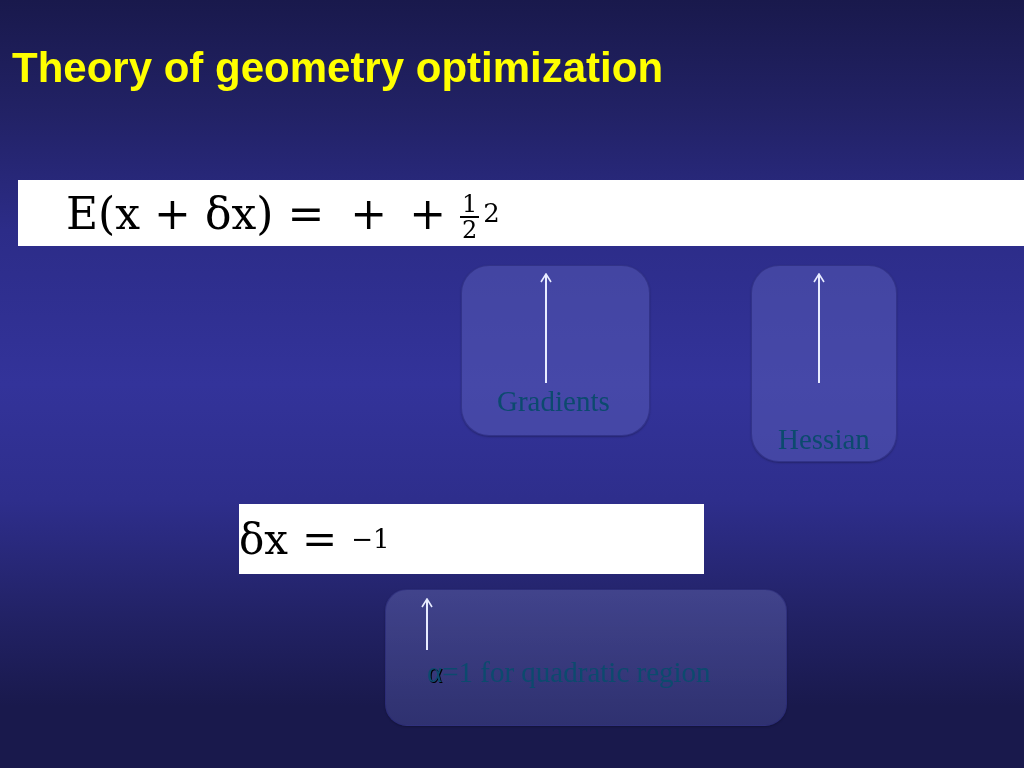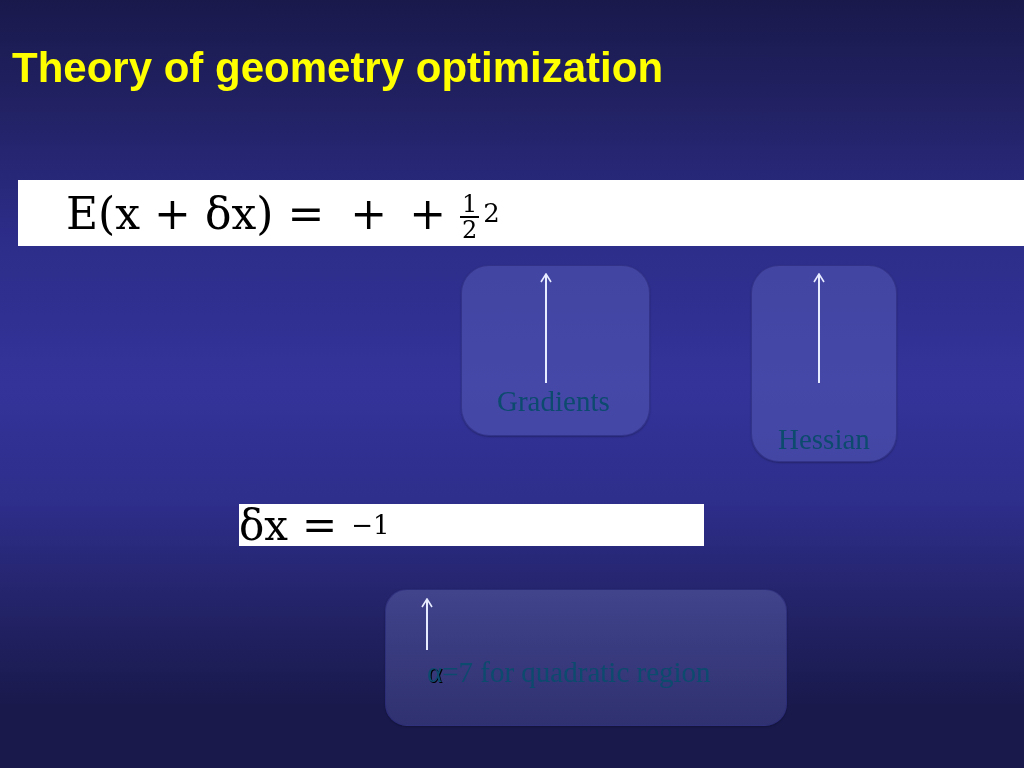--- a/index.html
+++ b/index.html
@@ -12,21 +12,21 @@
     position: absolute; left: 12px; top: 44px;
     font-family: "Liberation Sans", sans-serif; font-weight: bold;
     font-size: 42px; color: #ffff00; letter-spacing: 0px; white-space: nowrap;
   }
   .eq-box {
     position: absolute; background: #ffffff; color: #000;
     font-family: "DejaVu Serif", "Liberation Serif", serif;
     display: flex; align-items: center; white-space: nowrap; overflow: hidden;
   }
   .eq1 { left: 18px; top: 180px; width: 972px; height: 66px; font-size: 44px; padding-left: 46px; }
-  .eq2 { left: 239px; top: 504px; width: 465px; height: 42px; font-size: 42px; }
+  .eq2 { left: 239px; top: 504px; width: 465px; height: 70px; font-size: 42px; }
   .frac { display: inline-flex; flex-direction: column; align-items: center; font-size: 24px; line-height: 24px; margin: 0 4px; vertical-align: middle; position: relative; top: 4px; }
   .frac .num { border-bottom: 2px solid #000; padding: 0 2px; }
   sup { font-size: 26px; vertical-align: 22px; line-height: 0; }
   .callout {
     position: absolute; border-radius: 28px;
     background: rgba(85, 90, 180, 0.55);
     border: 1px solid rgba(40, 40, 120, 0.6);
     box-shadow: 0 1px 2px rgba(0,0,0,0.25);
   }
   .c-grad { left: 461px; top: 265px; width: 187px; height: 169px; }
@@ -84,14 +84,14 @@
 </div>
 
 <div class="callout c-alpha"></div>
 <div class="arrow" style="left:421px; top:598px; height:52px;">
   <svg class="head" viewBox="0 0 12 10">
       <polyline points="1,9 6,1 11,9" fill="none" stroke="#e8ecff" stroke-width="1.6"></polyline>
     </svg>
   <div class="shaft"></div>
 </div>
 <div class="label" style="left:427px; top:656px;">
-  <span class="alpha-sym">α</span><span>=7 for quadratic region</span>
+  <span class="alpha-sym">α</span><span>=1 for quadratic region</span>
 </div>
 
 </body></html>

